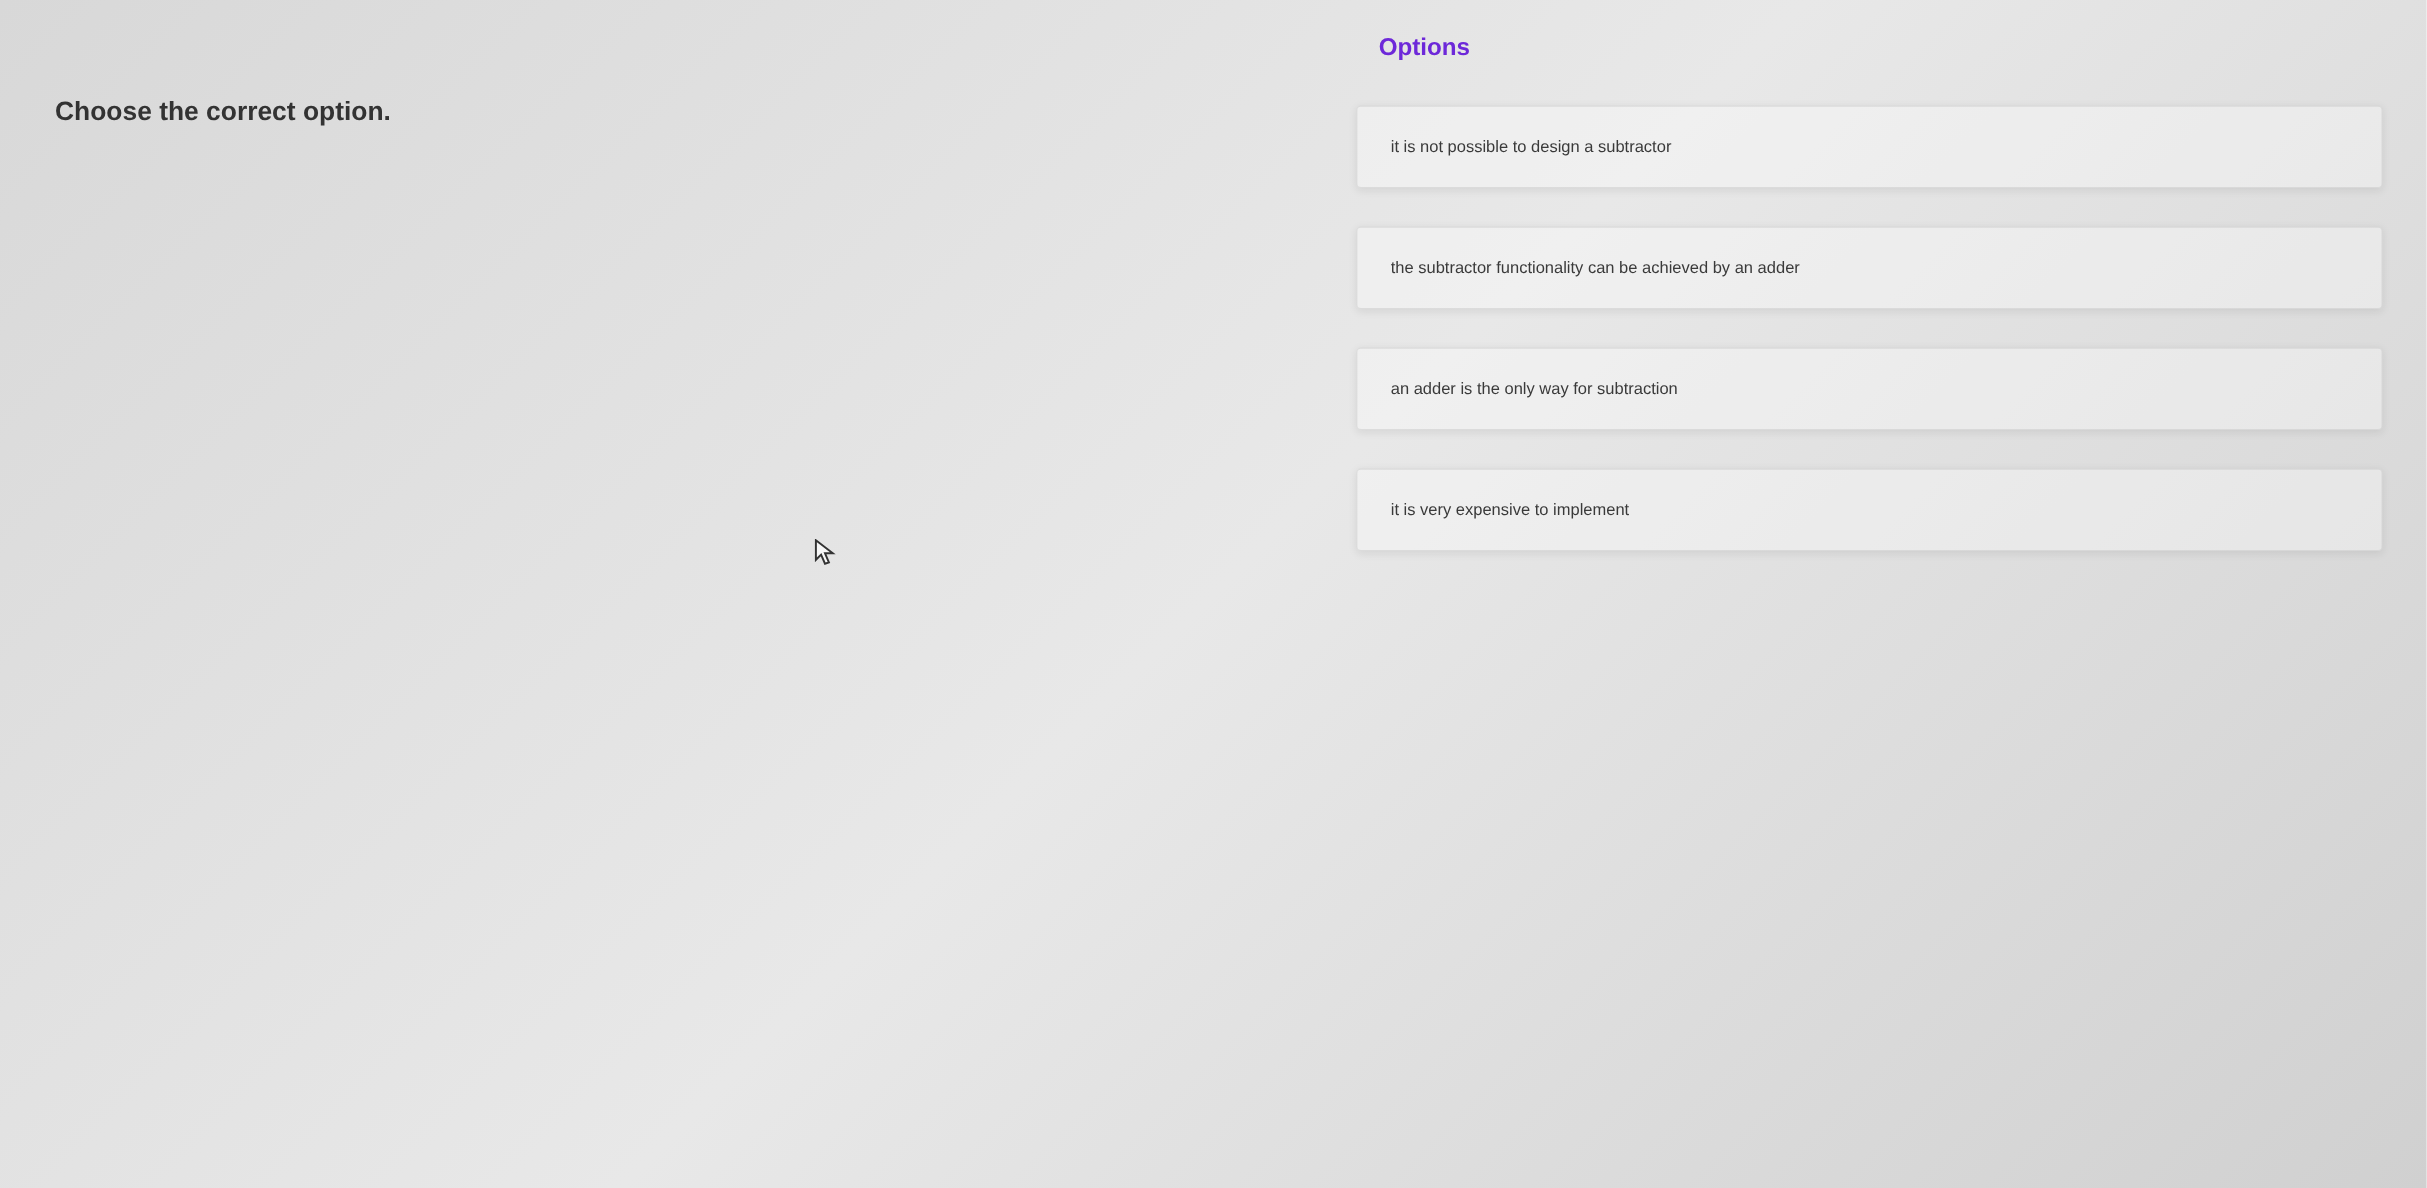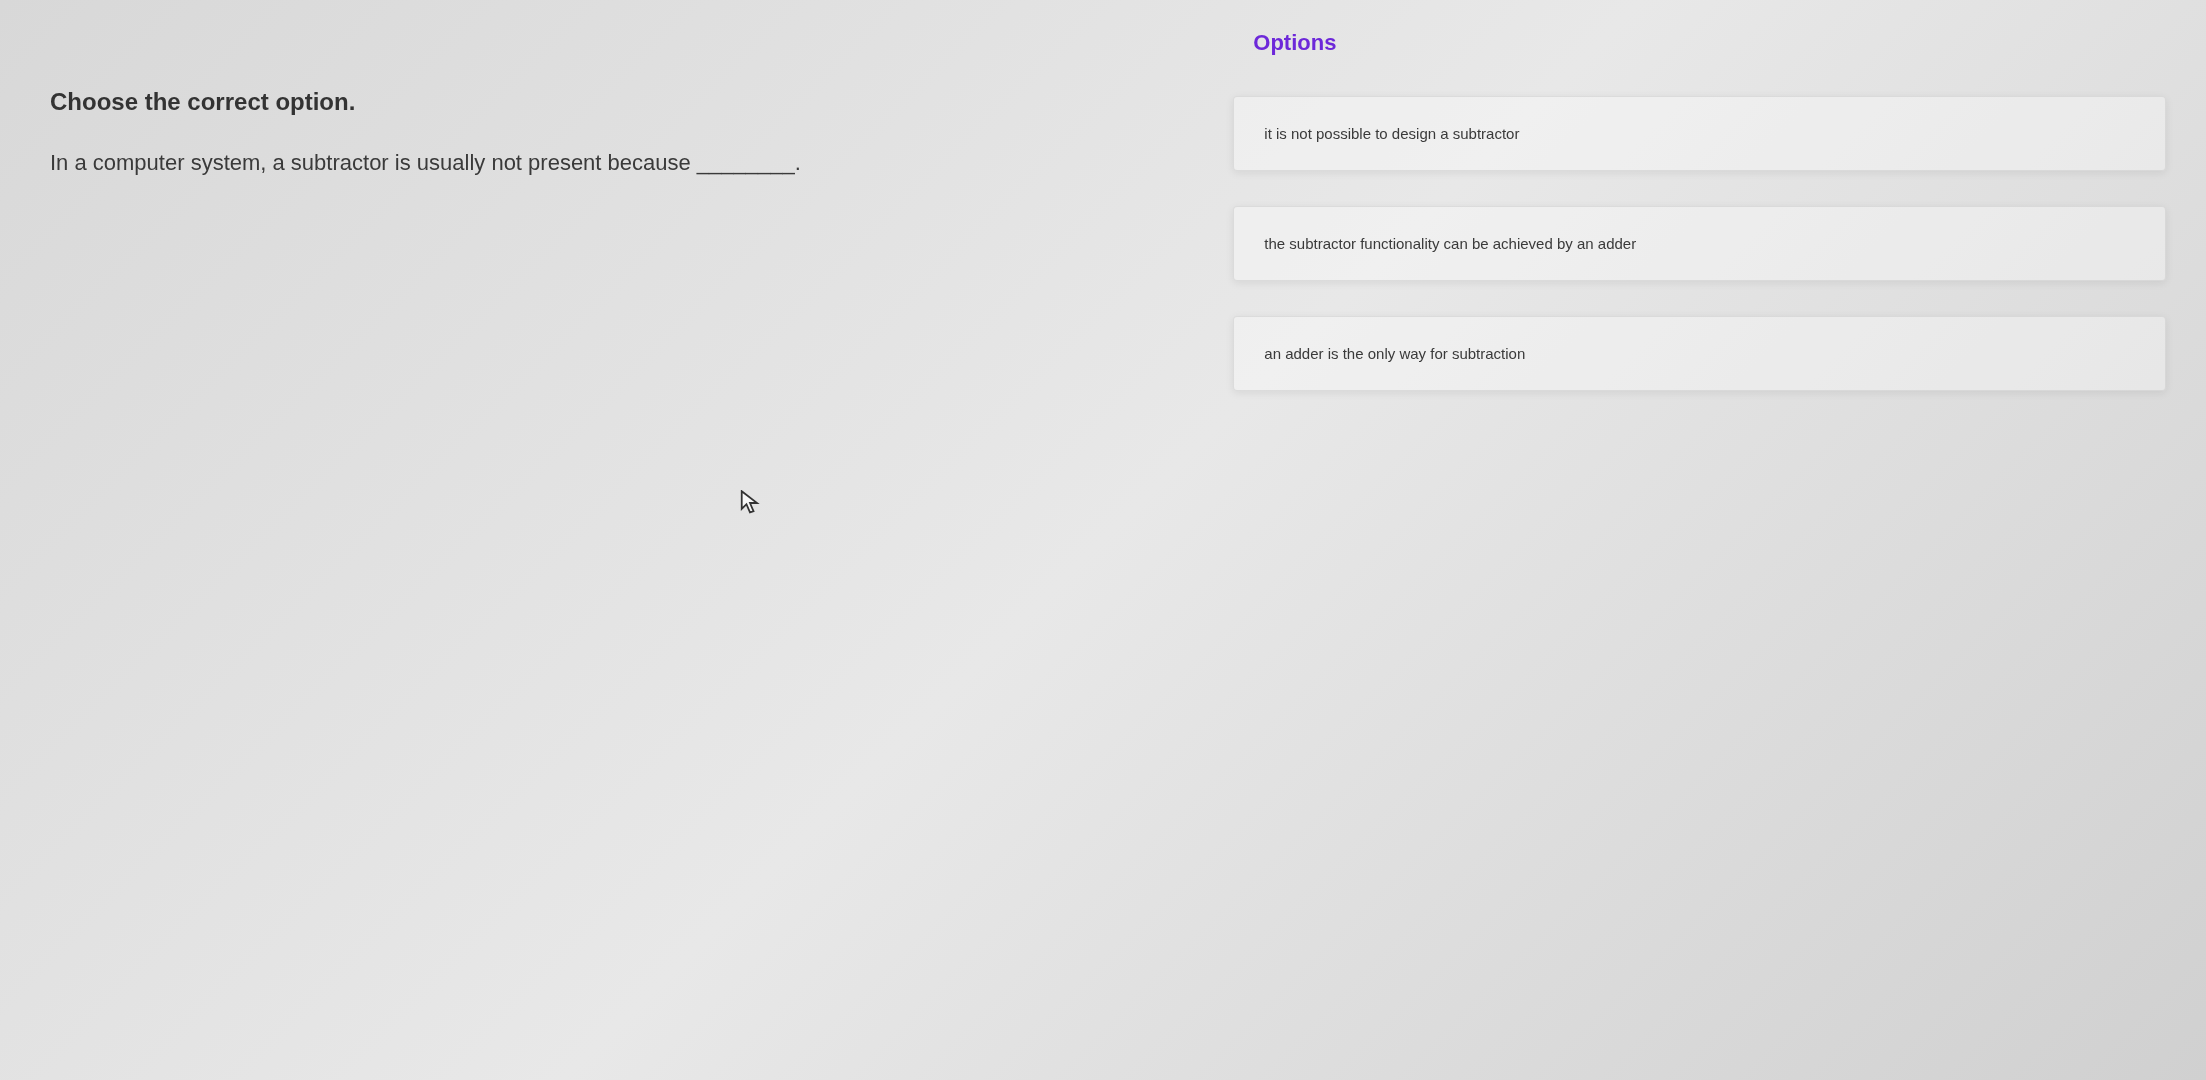--- a/index.html
+++ b/index.html
@@ -70,33 +70,35 @@
       width: 20px;
       height: 26px;
     }
   </style>
 </head>
 <body>
 
 <div class="container">
   <div class="left-panel">
     <div class="instruction">Choose the correct option.</div>
-    <div class="question-text">In a computer system, a subtractor is usually not present because ________.</div>
   </div>
   <div class="right-panel">
     <div class="options-header">Options</div>
     <div class="option-card">
       <span>it is not possible to design a subtractor</span>
     </div>
     <div class="option-card">
       <span>the subtractor functionality can be achieved by an adder</span>
     </div>
     <div class="option-card">
       <span>an adder is the only way for subtraction</span>
     </div>
+    <div class="option-card">
+      <span>it is very expensive to implement</span>
+    </div>
   </div>
 </div>
 
 <div class="cursor">
   <svg viewBox="0 0 16 22" fill="none" stroke="#333" stroke-width="1.5">
     <path d="M1 1 L1 16 L5 12 L8 19 L11 18 L8 11 L14 11 Z" fill="rgba(255,255,255,0.7)"></path>
   </svg>
 </div>
 
 </body></html>

